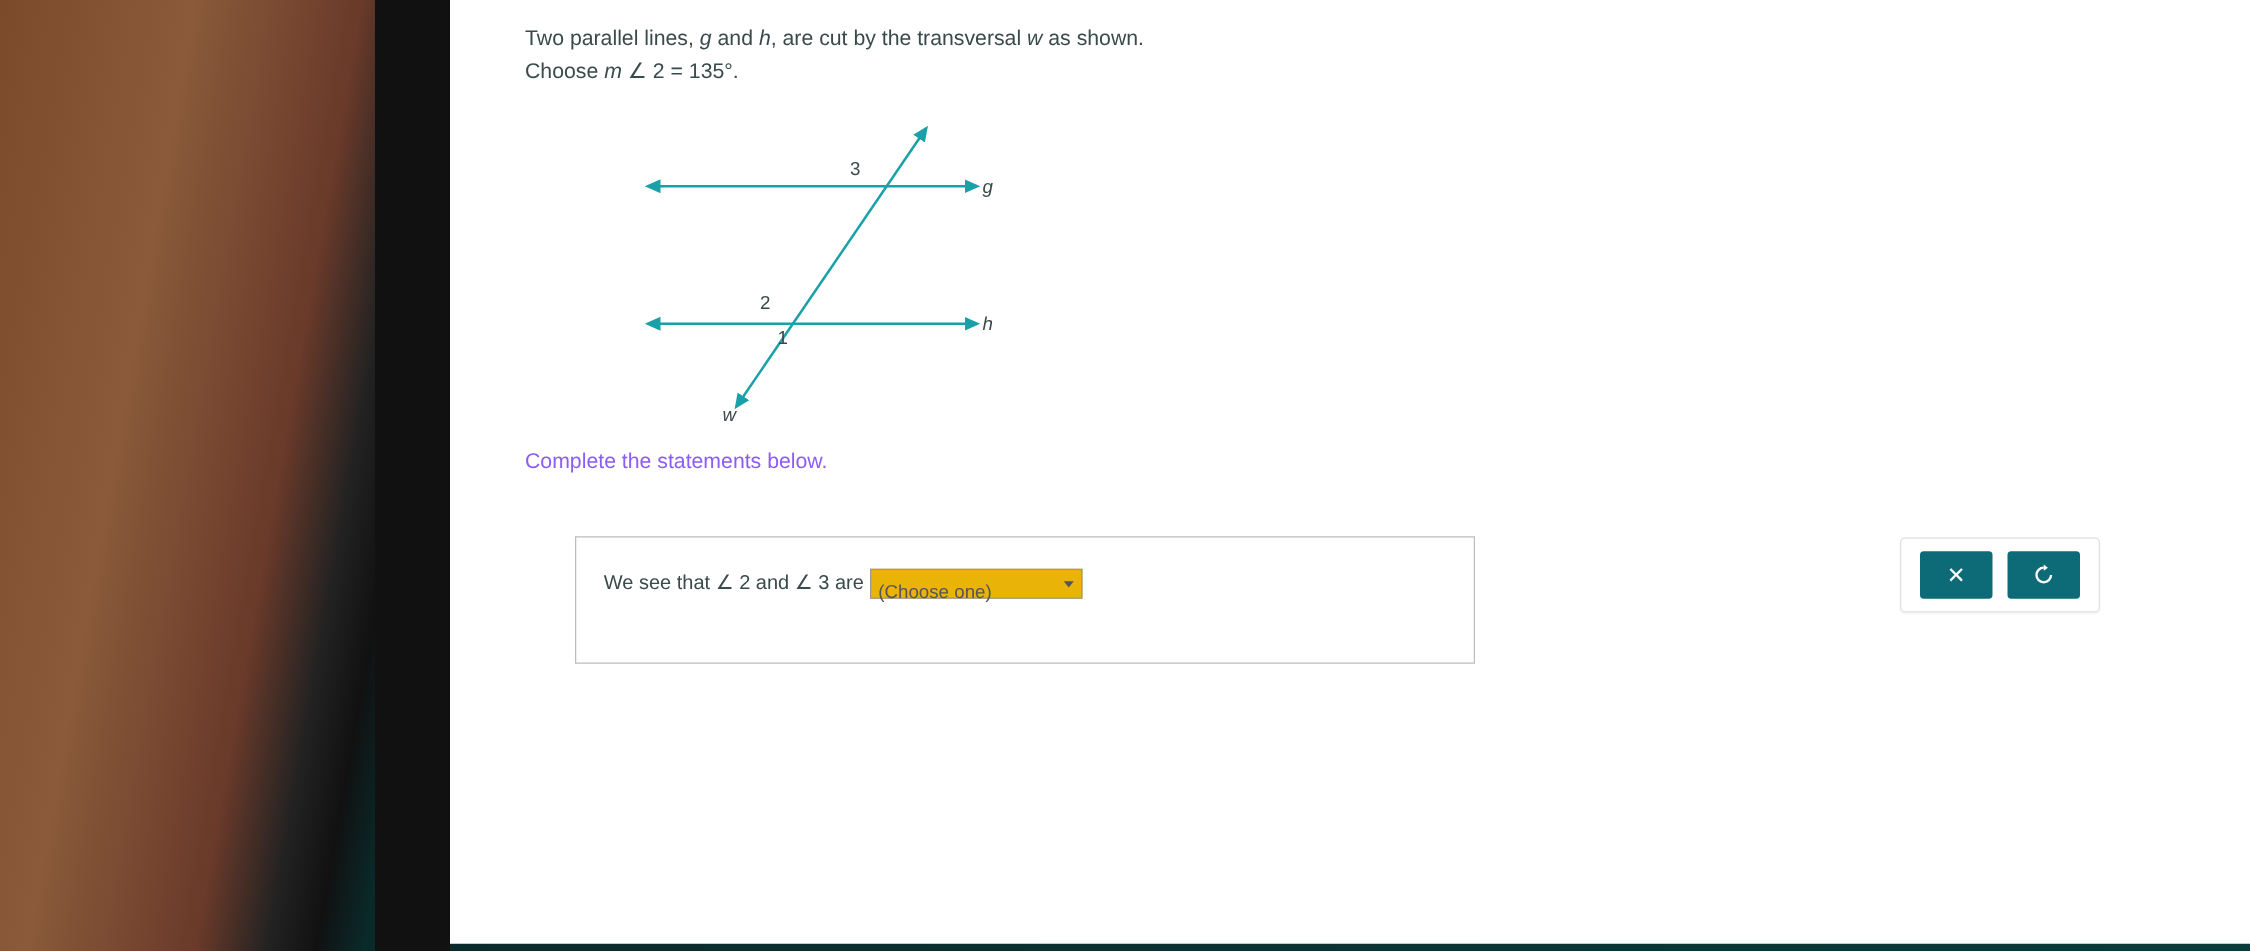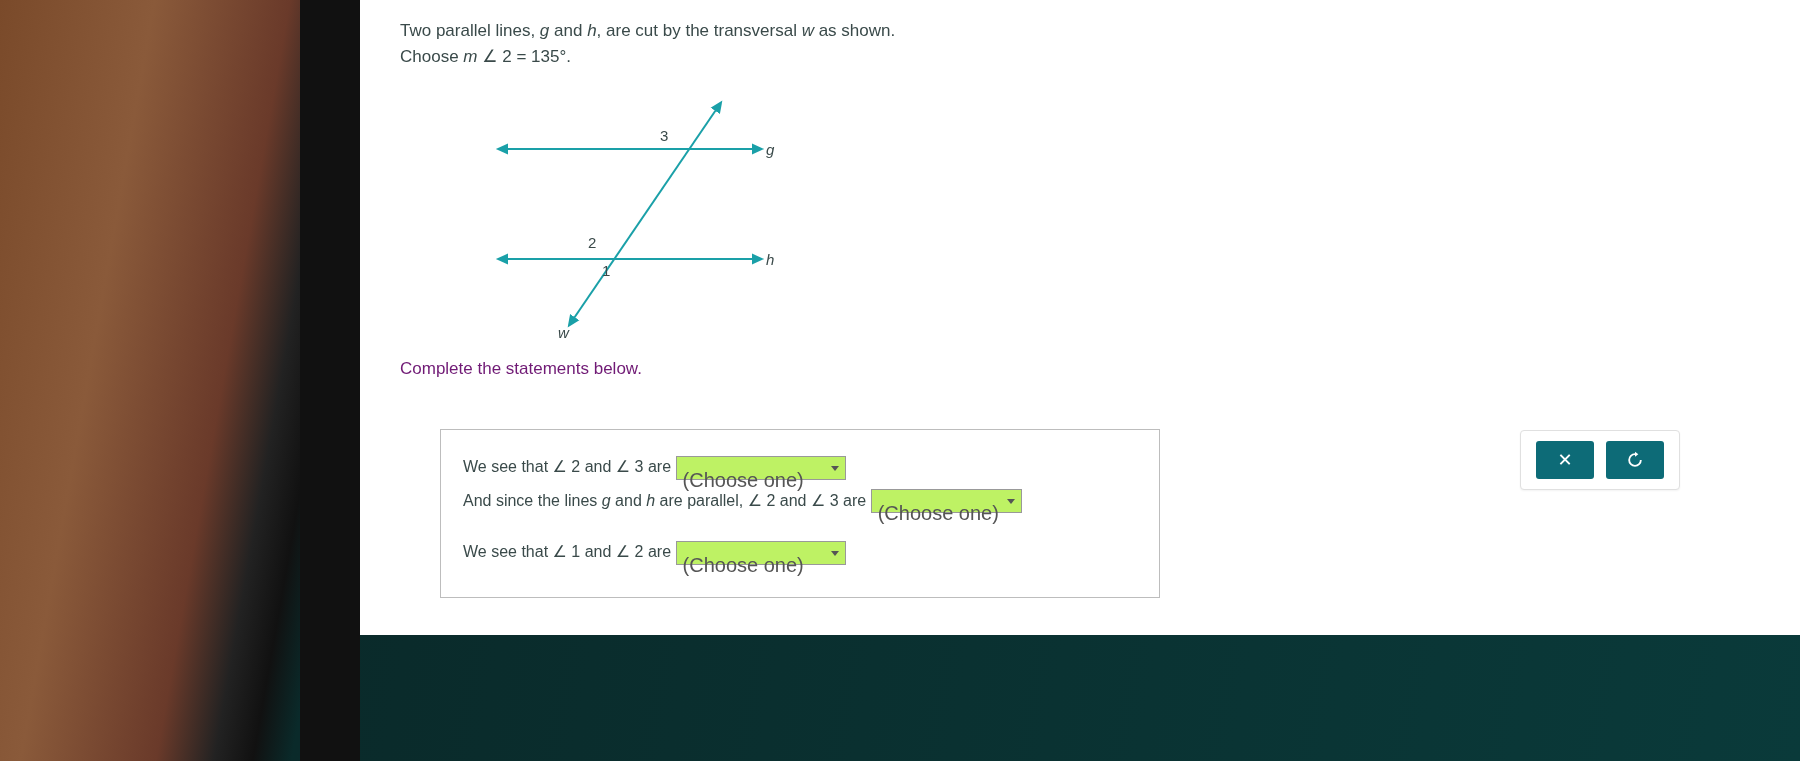--- a/index.html
+++ b/index.html
@@ -3,56 +3,56 @@
 <meta charset="utf-8">
 <style>
   * { box-sizing: border-box; margin: 0; padding: 0; }
   html, body { width: 1800px; height: 761px; overflow: hidden; font-family: Arial, Helvetica, sans-serif; }
   body {
     background: linear-gradient(100deg, #7a4a2a 0%, #8a5a3a 8%, #6a3a2a 15%, #222 18%, #111 20%, #0a2a2a 22%, #0a3a3a 100%);
   }
   .frame-inner {
     position: absolute;
     left: 360px; top: 0;
-    width: 1440px; height: 635px;
+    width: 1440px; height: 755px;
     background: #fff;
     color: #444;
     font-size: 17px;
-    padding: 18px 40px 0 40px;
+    padding: 18px 40px 0 60px;
     overflow: hidden;
   }
   .problem-text { line-height: 1.5; color: #3a4a4a; }
   .problem-text i { font-style: italic; }
   .angle-sym { font-family: "Times New Roman", serif; }
   .diagram-wrap {
     position: relative;
     width: 360px; height: 260px;
     margin: 20px 0 10px 60px;
   }
   .diagram-wrap svg { width: 100%; height: 100%; }
   .dlabel { position: absolute; font-style: italic; font-size: 15px; color: #3a4a4a; }
-  .instr { margin-top: 8px; color: #701a75; }
+  .instr { margin-top: 8px; color: #8b5cf6; }
   .answer-box {
     margin-top: 50px;
     margin-left: 40px;
     width: 720px;
     border: 1px solid #bdbdbd;
     padding: 20px 22px 10px 22px;
     font-size: 16px;
     color: #3a4a4a;
     line-height: 2.1;
   }
   .answer-box .row { white-space: nowrap; }
   .sel {
     display: inline-block;
     min-width: 120px;
     height: 24px;
     border: 1px solid #999;
-    background: #bef264;
-    font-size: 20px;
+    background: #eab308;
+    font-size: 15px;
     padding: 2px 22px 2px 6px;
     position: relative;
     vertical-align: middle;
     color: #555;
     cursor: pointer;
   }
   .sel::after {
     content: "";
     position: absolute;
     right: 6px; top: 50%;
@@ -149,32 +149,24 @@
 
   <div class="instr">Complete the statements below.</div>
 
   <div class="answer-box">
 
     <div class="row">
       <span>We see that </span><span class="angle-sym">∠</span> <span>2 and </span><span class="angle-sym">∠</span> <span>3 are </span>
       <span class="sel" style="min-width:170px;">(Choose one)</span>
     </div>
 
-    <div class="row">
-      <span>And since the lines </span><i>g</i><span> and </span><i>h</i><span> are parallel, </span><span class="angle-sym">∠</span> <span>2 and </span><span class="angle-sym">∠</span> <span>3 are </span>
-      <span class="sel">(Choose one)</span>
-    </div>
 
 
     <div class="spacer"></div>
 
-    <div class="row">
-      <span>We see that </span><span class="angle-sym">∠</span> <span>1 and </span><span class="angle-sym">∠</span> <span>2 are </span>
-      <span class="sel" style="min-width:170px;">(Choose one)</span>
-    </div>
 
 
 
     <div class="spacer"></div>
 
 
   </div>
 
   <div class="btn-panel">
     <div class="btn">

